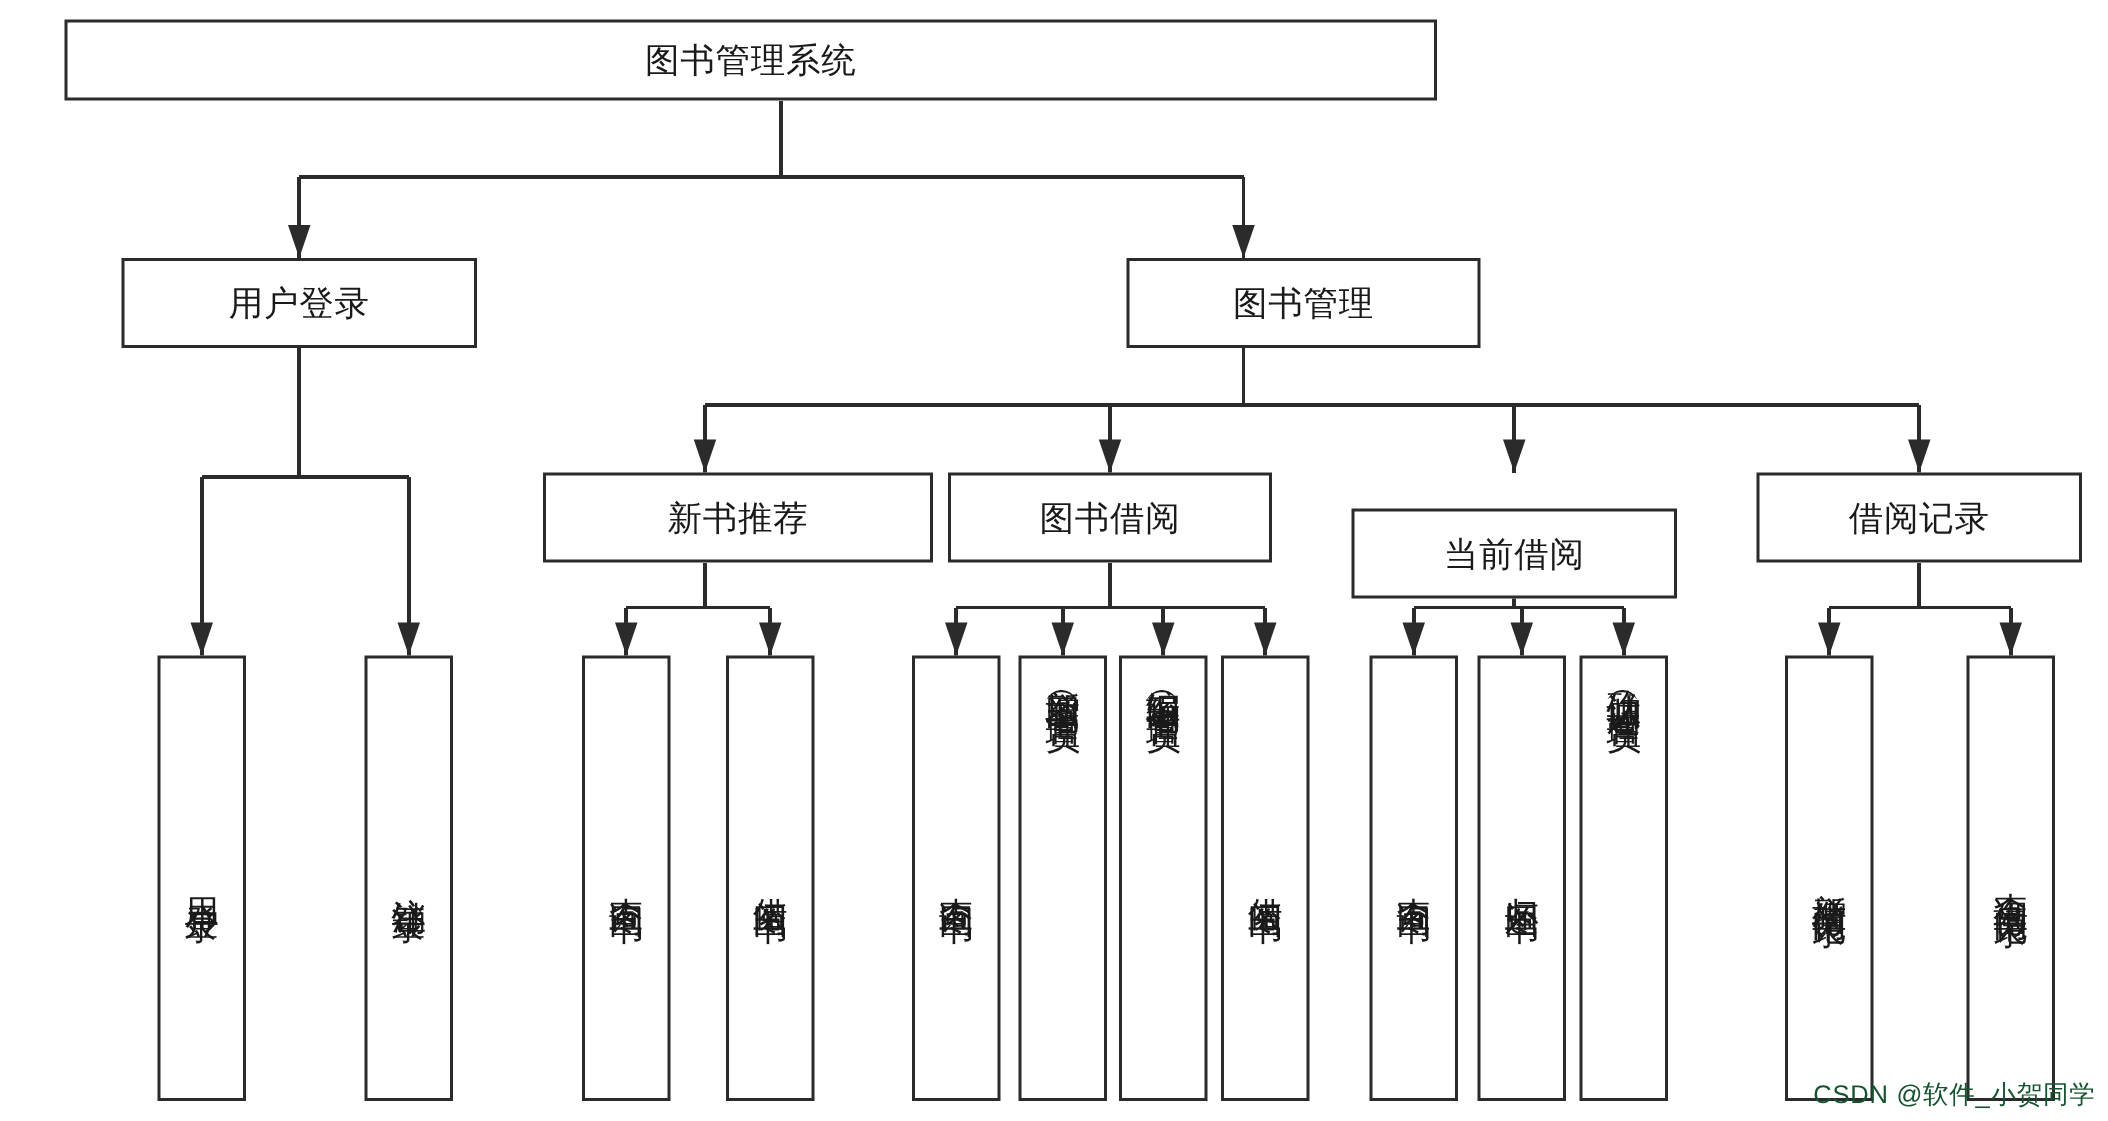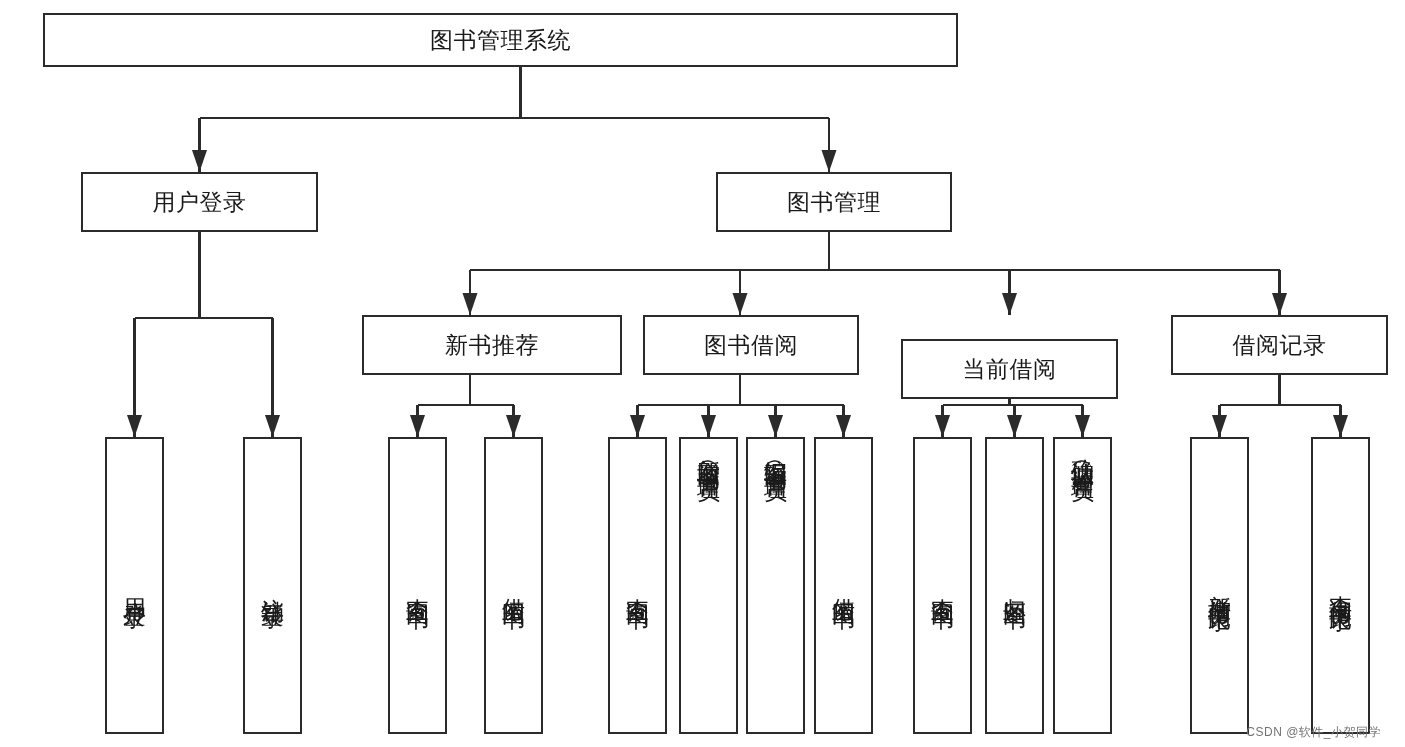--- a/index.html
+++ b/index.html
@@ -56,24 +56,24 @@
     letter-spacing: 3px;
     line-height: 1;
     white-space: nowrap;
   }
   .node.vert.centered {
     align-items: center;
     padding-top: 0;
   }
   #watermark {
     position: absolute;
-    right: 24px;
+    right: 8px;
     bottom: 6px;
-    font-size: 12px;
-    color: #737373;
+    font-size: 17px;
+    color: #14532d;
     letter-spacing: 0.5px;
     white-space: nowrap;
   }
 </style>
 </head>
 <body>
 
 <div id="canvas">
   <svg id="wires" width="1405" height="747" viewBox="0 0 1405 747" xmlns="http://www.w3.org/2000/svg">
       <line x1="520.5" y1="67" x2="520.5" y2="118" stroke="#2b2b2b" stroke-width="2.5" shape-rendering="crispEdges"></line>
@@ -129,27 +129,27 @@
       <line x1="1340.5" y1="405" x2="1340.5" y2="437" stroke="#2b2b2b" stroke-width="2.5" shape-rendering="crispEdges"></line>
       <polygon points="1333,415 1348,415 1340.5,437" fill="#2b2b2b"></polygon>
     </svg>
   <div id="nodes">
       <div class="node horiz" style="left: 19px; top: 13px; width: 915px; height: 54px; margin-left: 24px;">
         <span class="label">图书管理系统</span>
       </div>
       <div class="node horiz" style="left: 81px; top: 172px; width: 237px; height: 60px;">
         <span class="label">用户登录</span>
       </div>
-      <div class="node horiz" style="left: 716px; top: 172px; width: 236px; height: 60px; text-align: center;">
+      <div class="node horiz" style="left: 751px; top: 172px; width: 236px; height: 60px; text-align: center;">
         <span class="label">图书管理</span>
       </div>
       <div class="node horiz" style="left: 362px; top: 315px; width: 260px; height: 60px;">
         <span class="label">新书推荐</span>
       </div>
-      <div class="node horiz" style="left: 632px; top: 315px; width: 216px; height: 60px; margin-left: 11px;">
+      <div class="node horiz" style="left: 632px; top: 315px; width: 216px; height: 60px;">
         <span class="label">图书借阅</span>
       </div>
       <div class="node horiz" style="left: 901px; top: 315px; width: 217px; height: 60px; margin-top: 24px;">
         <span class="label">当前借阅</span>
       </div>
       <div class="node horiz" style="left: 1171px; top: 315px; width: 217px; height: 60px; text-align: center;">
         <span class="label">借阅记录</span>
       </div>
       <div class="node vert centered" style="left: 105px; top: 437px; width: 59px; height: 297px;">
         <span class="label">用户登录</span>

